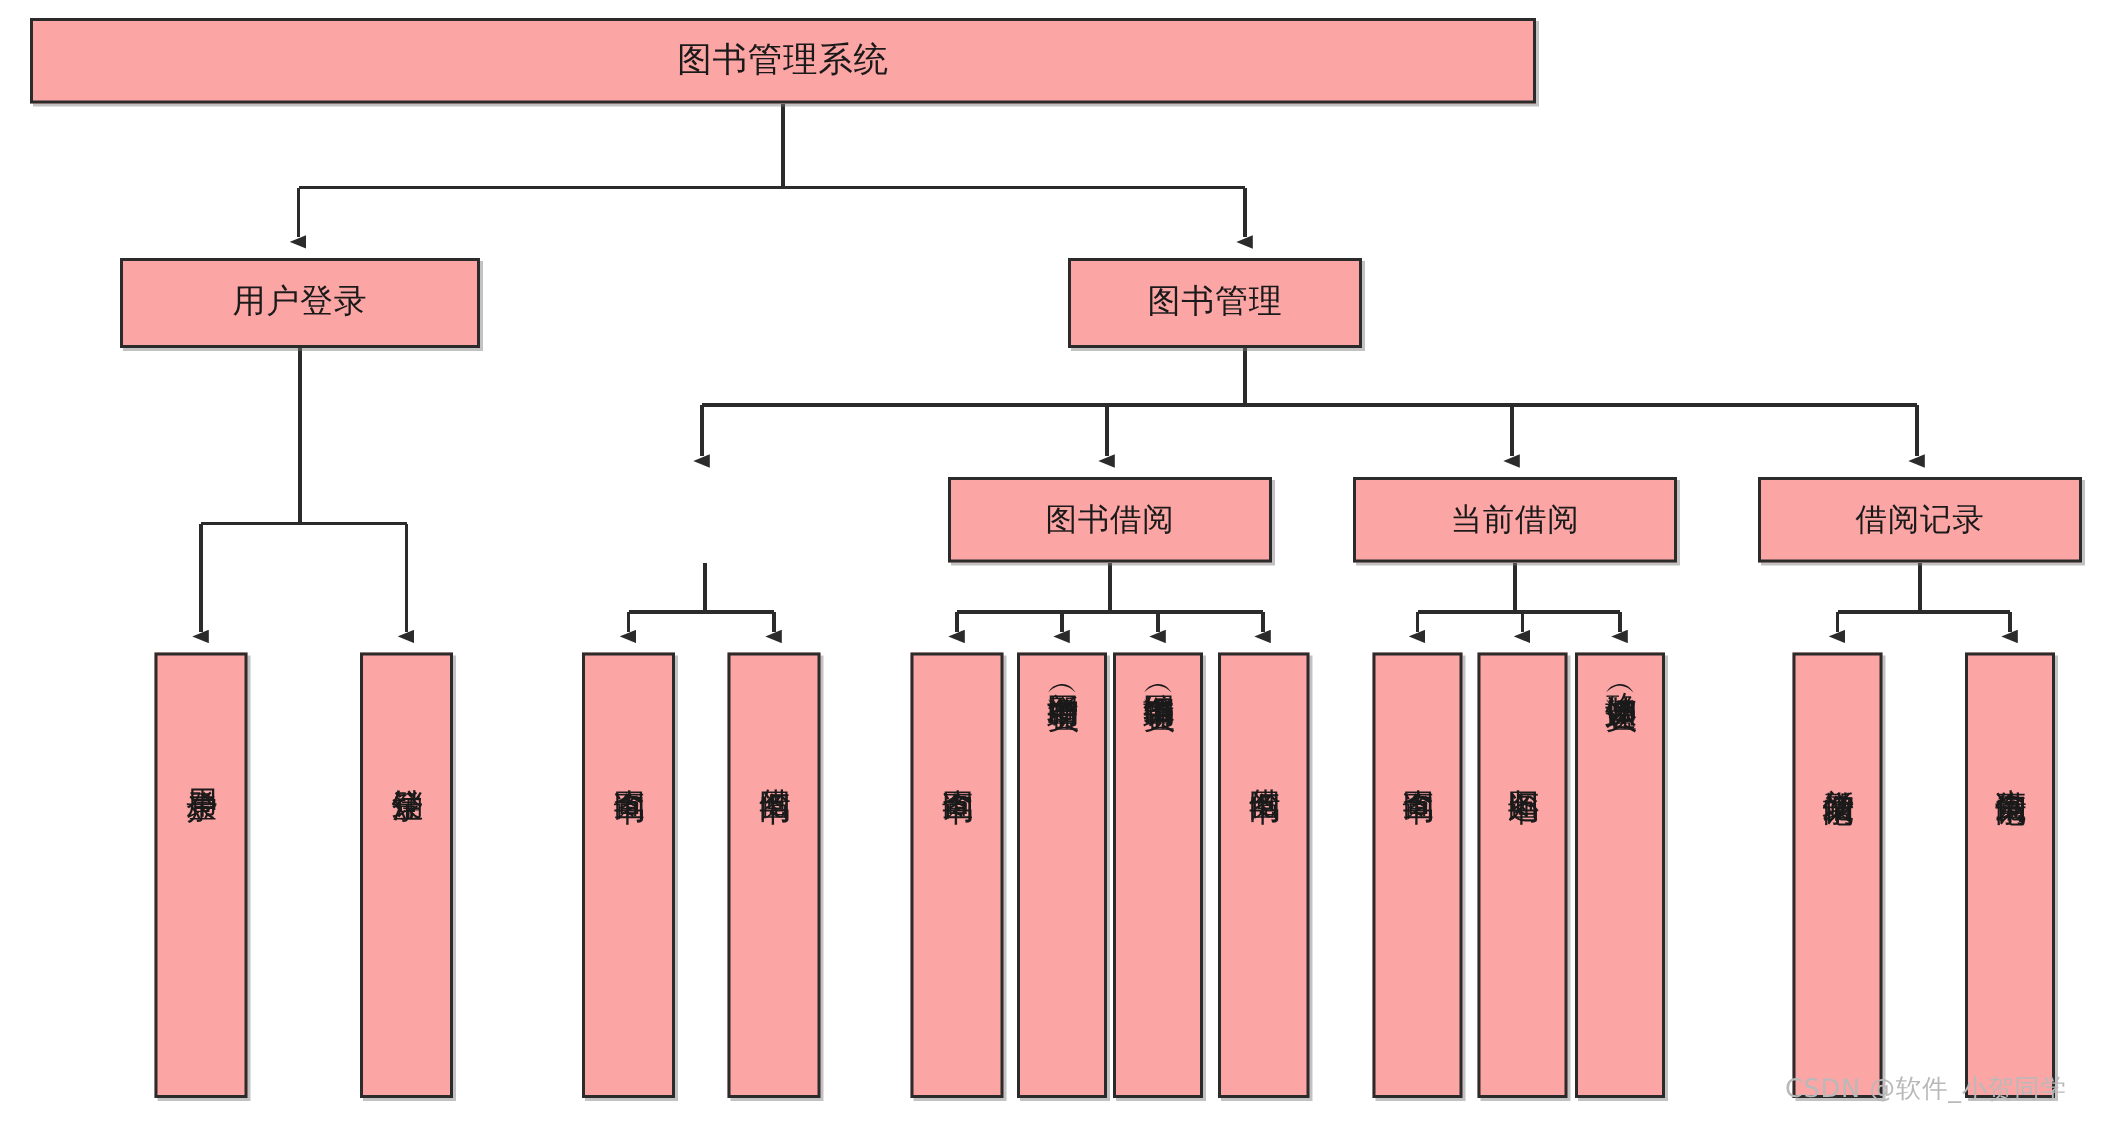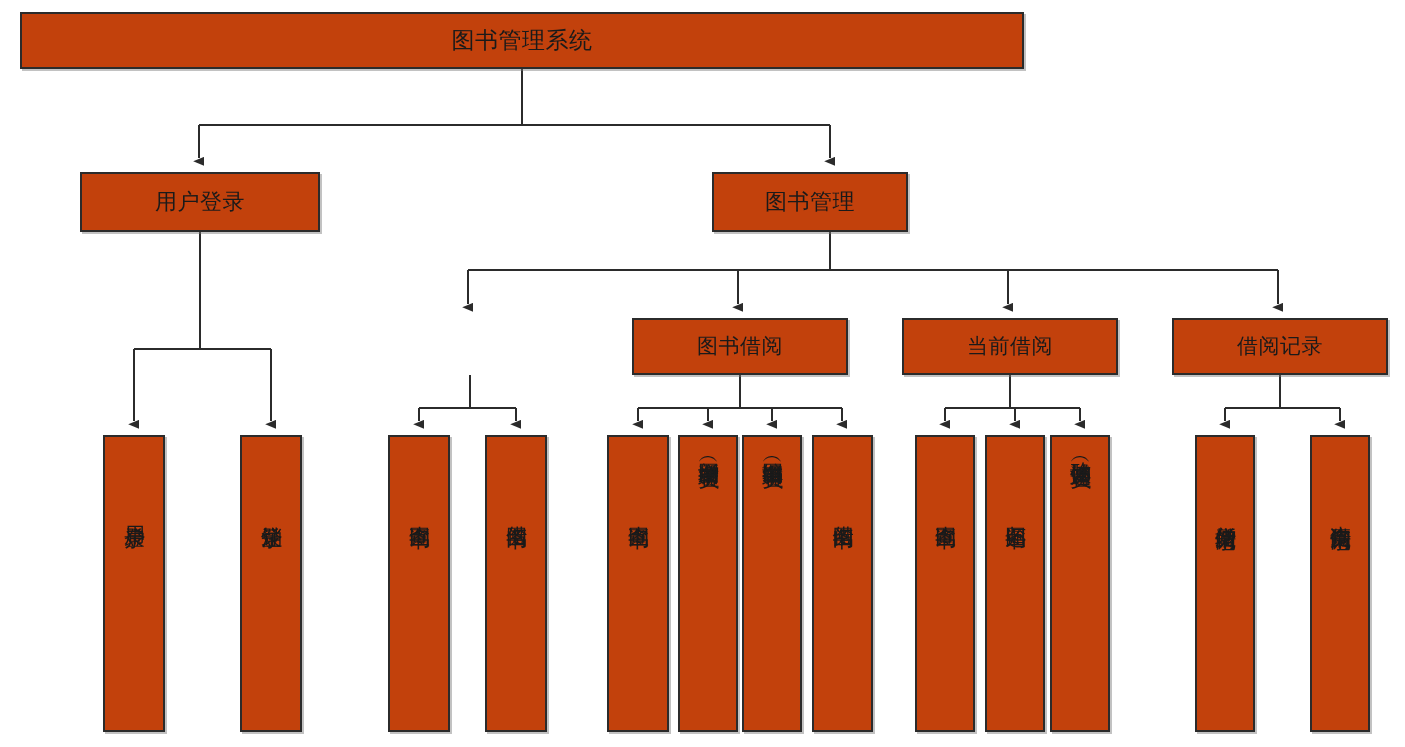--- a/index.html
+++ b/index.html
@@ -22,21 +22,21 @@
     position: absolute;
     left: 0;
     top: 0;
     width: 1405px;
     height: 747px;
     pointer-events: none;
   }
   .node {
     position: absolute;
     box-sizing: border-box;
-    background: #c2410c;
+    background: #fca5a5;
     border: 2px solid #2b2b2b;
     box-shadow: 2px 2px 0 rgba(120,120,120,0.45);
     display: flex;
     align-items: center;
     justify-content: center;
     color: #1a1a1a;
     z-index: 2;
   }
   .node .lbl {
     display: block;
@@ -187,14 +187,15 @@
   <div class="node node-leaf" style="left:1050px; top:435px; width:60px; height:297px;">
     <span class="lbl">确认归还（管理员）</span>
   </div>
   <div class="node node-leaf mid" style="left:1195px; top:435px; width:60px; height:297px;">
     <span class="lbl">新增借阅记录</span>
   </div>
   <div class="node node-leaf mid" style="left:1310px; top:435px; width:60px; height:297px;">
     <span class="lbl">查询借阅记录</span>
   </div>
 
+  <div class="watermark" style="left:1190px; top:714px;">CSDN @软件_小贺同学</div>
 
 </div>
 
 </body></html>

